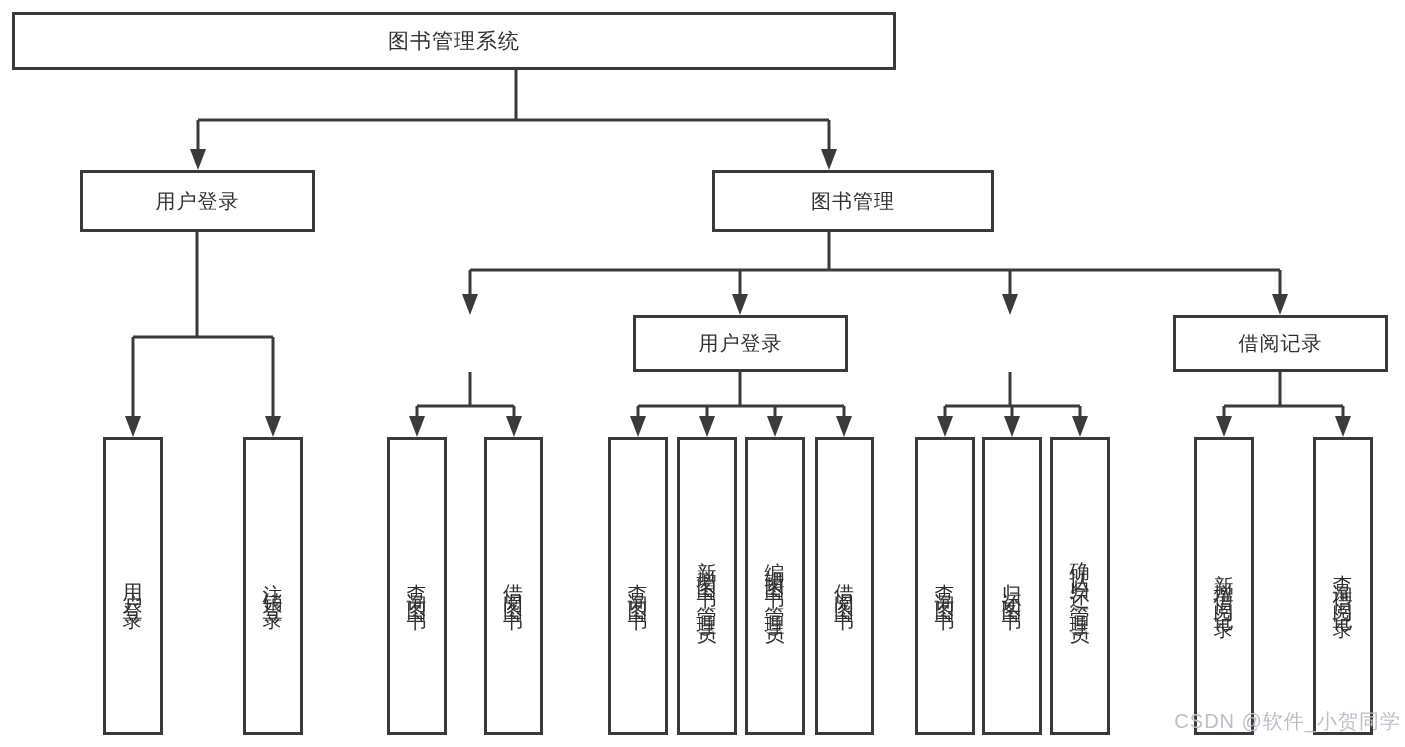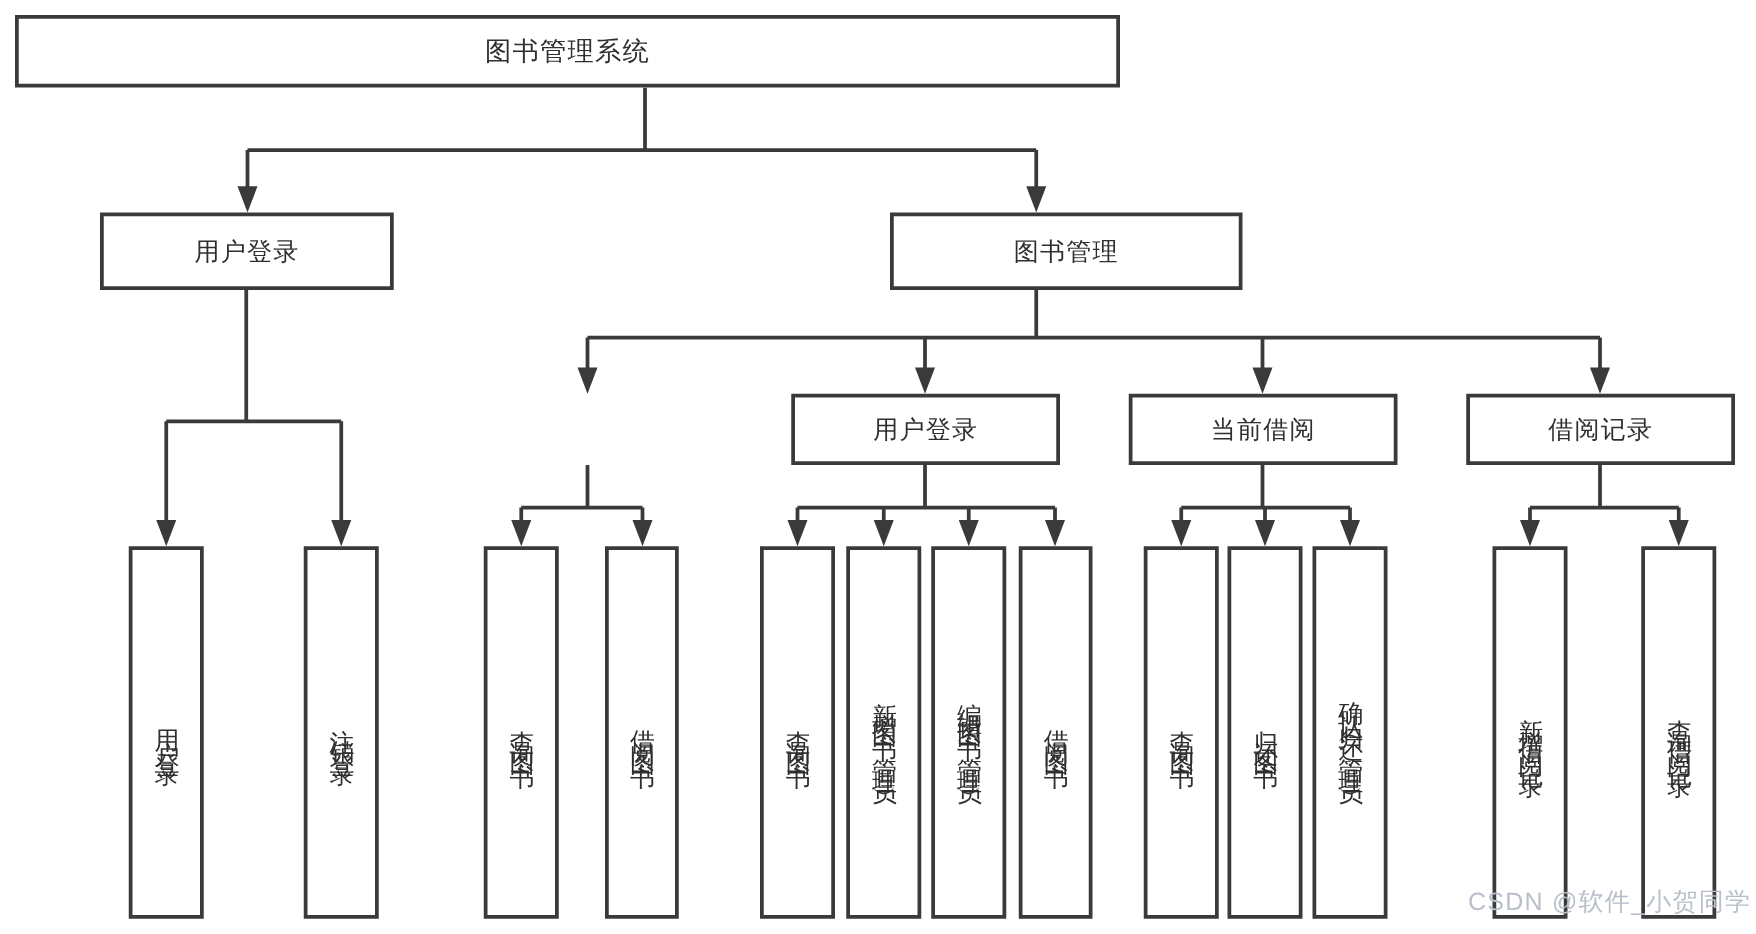--- a/index.html
+++ b/index.html
@@ -139,23 +139,20 @@
   <div class="node n-l2a">
     <span class="lbl">用户登录</span>
   </div>
   <div class="node n-l2b">
     <span class="lbl">图书管理</span>
   </div>
 
   <div class="node n-l3 n-l3b">
     <span class="lbl">用户登录</span>
   </div>
-  <div class="node n-l3 n-l3c">
-    <span class="lbl">当前借阅</span>
-  </div>
   <div class="node n-l3 n-l3d">
     <span class="lbl">借阅记录</span>
   </div>
 
   <div class="node leaf lf-ul1">
     <span class="lbl">用户登录</span>
   </div>
   <div class="node leaf lf-ul2">
     <span class="lbl">注销登录</span>
   </div>

